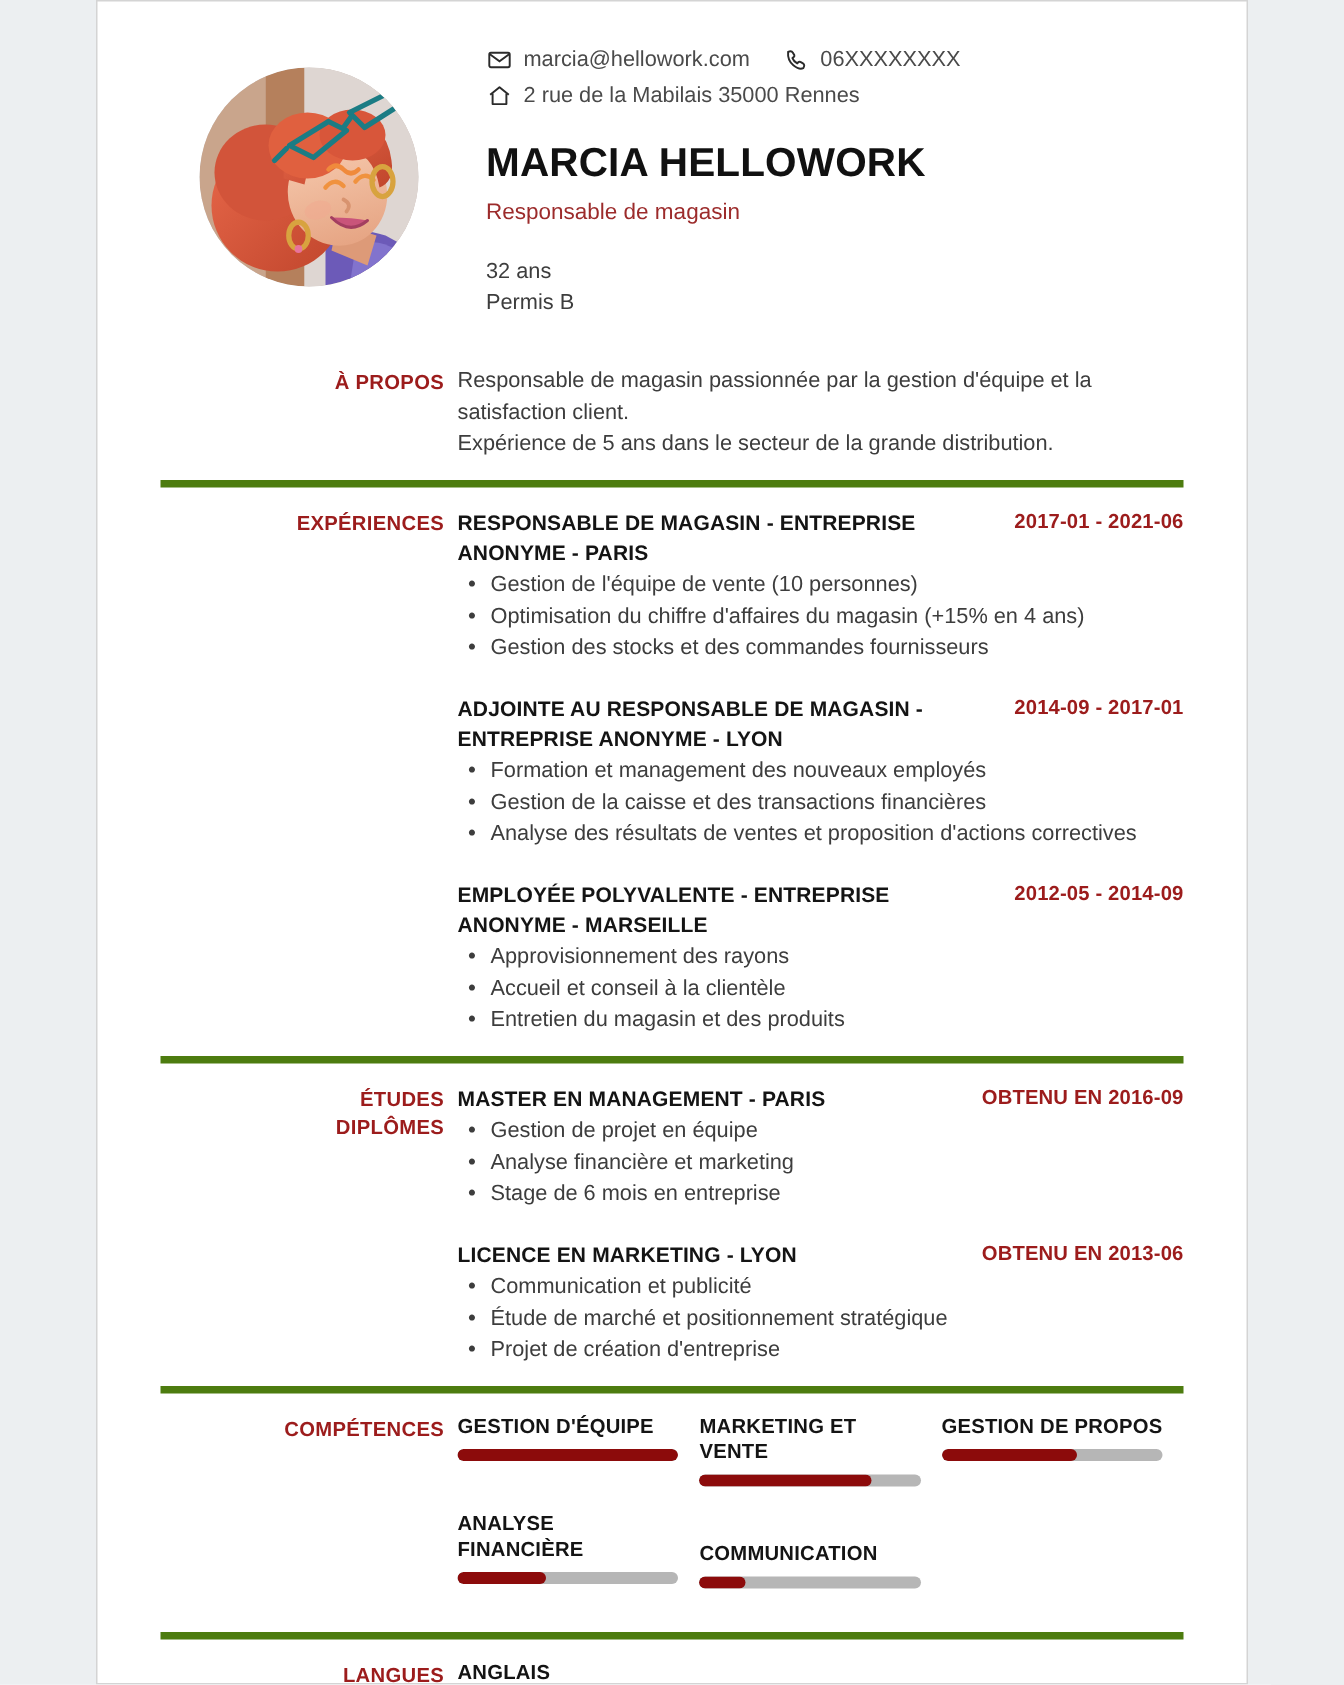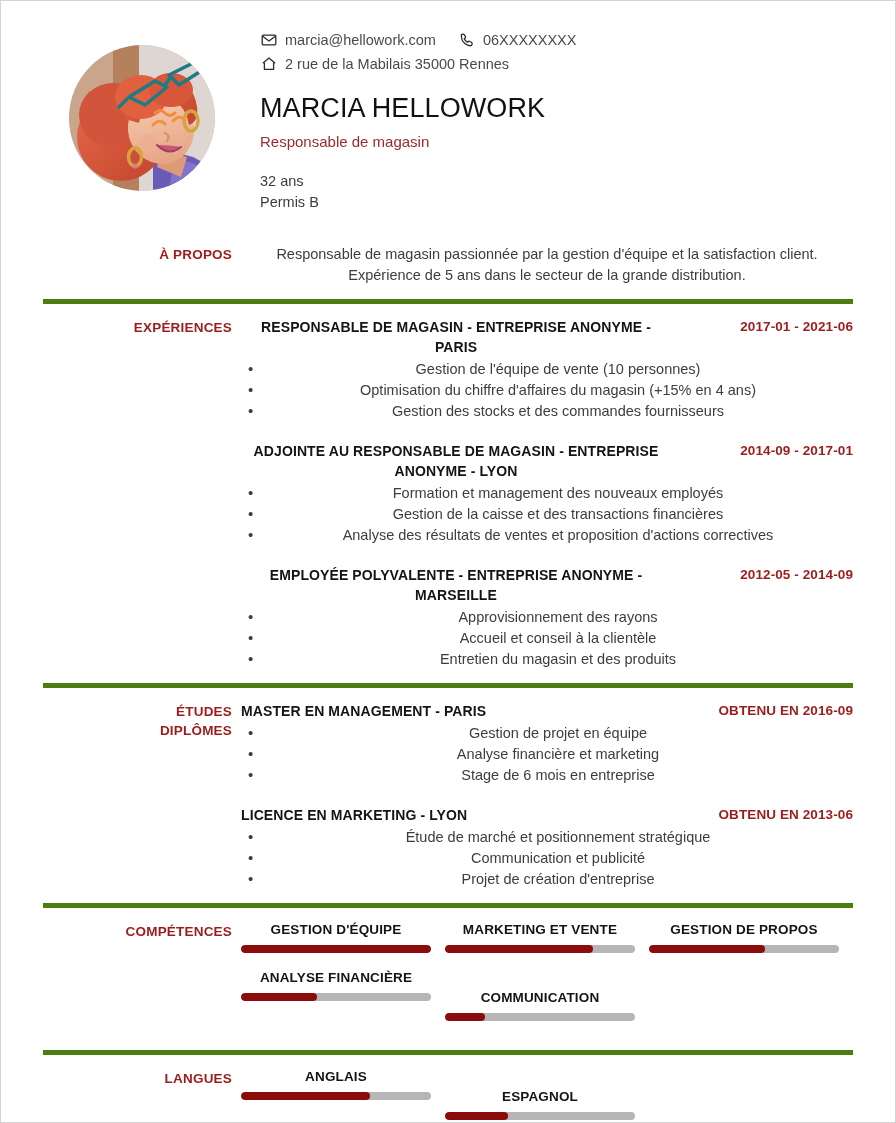--- a/index.html
+++ b/index.html
@@ -5,21 +5,21 @@
   html, body {
     margin: 0;
     padding: 0;
     background: #eceff1;
   }
   body {
     font-family: "Liberation Sans", sans-serif;
     -webkit-font-smoothing: antialiased;
   }
   .page {
-    width: 896px;
+    width: 768px;
     height: 1123px;
     margin: 0 auto;
     background: #ffffff;
     position: relative;
     box-sizing: border-box;
     border: 1px solid #d4d4d4;
     overflow: hidden;
   }
 
   
@@ -70,21 +70,21 @@
     height: 18px;
     margin-right: 7px;
     align-items: center;
     justify-content: center;
     color: #2b2b2b;
   }
   .contact-item .ico svg { display: block; }
 
   .person-name {
     font-size: 27px;
-    font-weight: normal;
+    font-weight: bold;
     color: #111111;
     letter-spacing: 0.1px;
     margin: 18px 0 0 0;
     line-height: 1.18;
   }
   .person-title {
     font-size: 15px;
     color: #9c2b2b;
     margin-top: 7px;
     line-height: 1.3;
@@ -119,21 +119,20 @@
     font-size: 13.5px;
     font-weight: bold;
     color: #9c1c1c;
     letter-spacing: 0.2px;
     line-height: 19px;
     padding-top: 1px;
   }
   .sec-body {
     flex: 1 1 auto;
     min-width: 0;
-    text-align: center;
   }
 
   
   .about-text {
     font-size: 14.5px;
     color: #3d3d3d;
     line-height: 21px;
   }
 
   
@@ -430,22 +429,22 @@
             <li>Stage de 6 mois en entreprise</li>
           </ul>
         </div>
 
         <div class="entry">
           <div class="entry-head">
             <div class="entry-title">LICENCE EN MARKETING - LYON</div>
             <div class="entry-date">OBTENU EN 2013-06</div>
           </div>
           <ul class="entry-list">
+            <li>Communication et publicité</li>
             <li>Étude de marché et positionnement stratégique</li>
-            <li>Communication et publicité</li>
             <li>Projet de création d'entreprise</li>
           </ul>
         </div>
 
       </div>
     </div>
 
     <div class="section">
       <div class="sec-label">COMPÉTENCES</div>
       <div class="sec-body">

